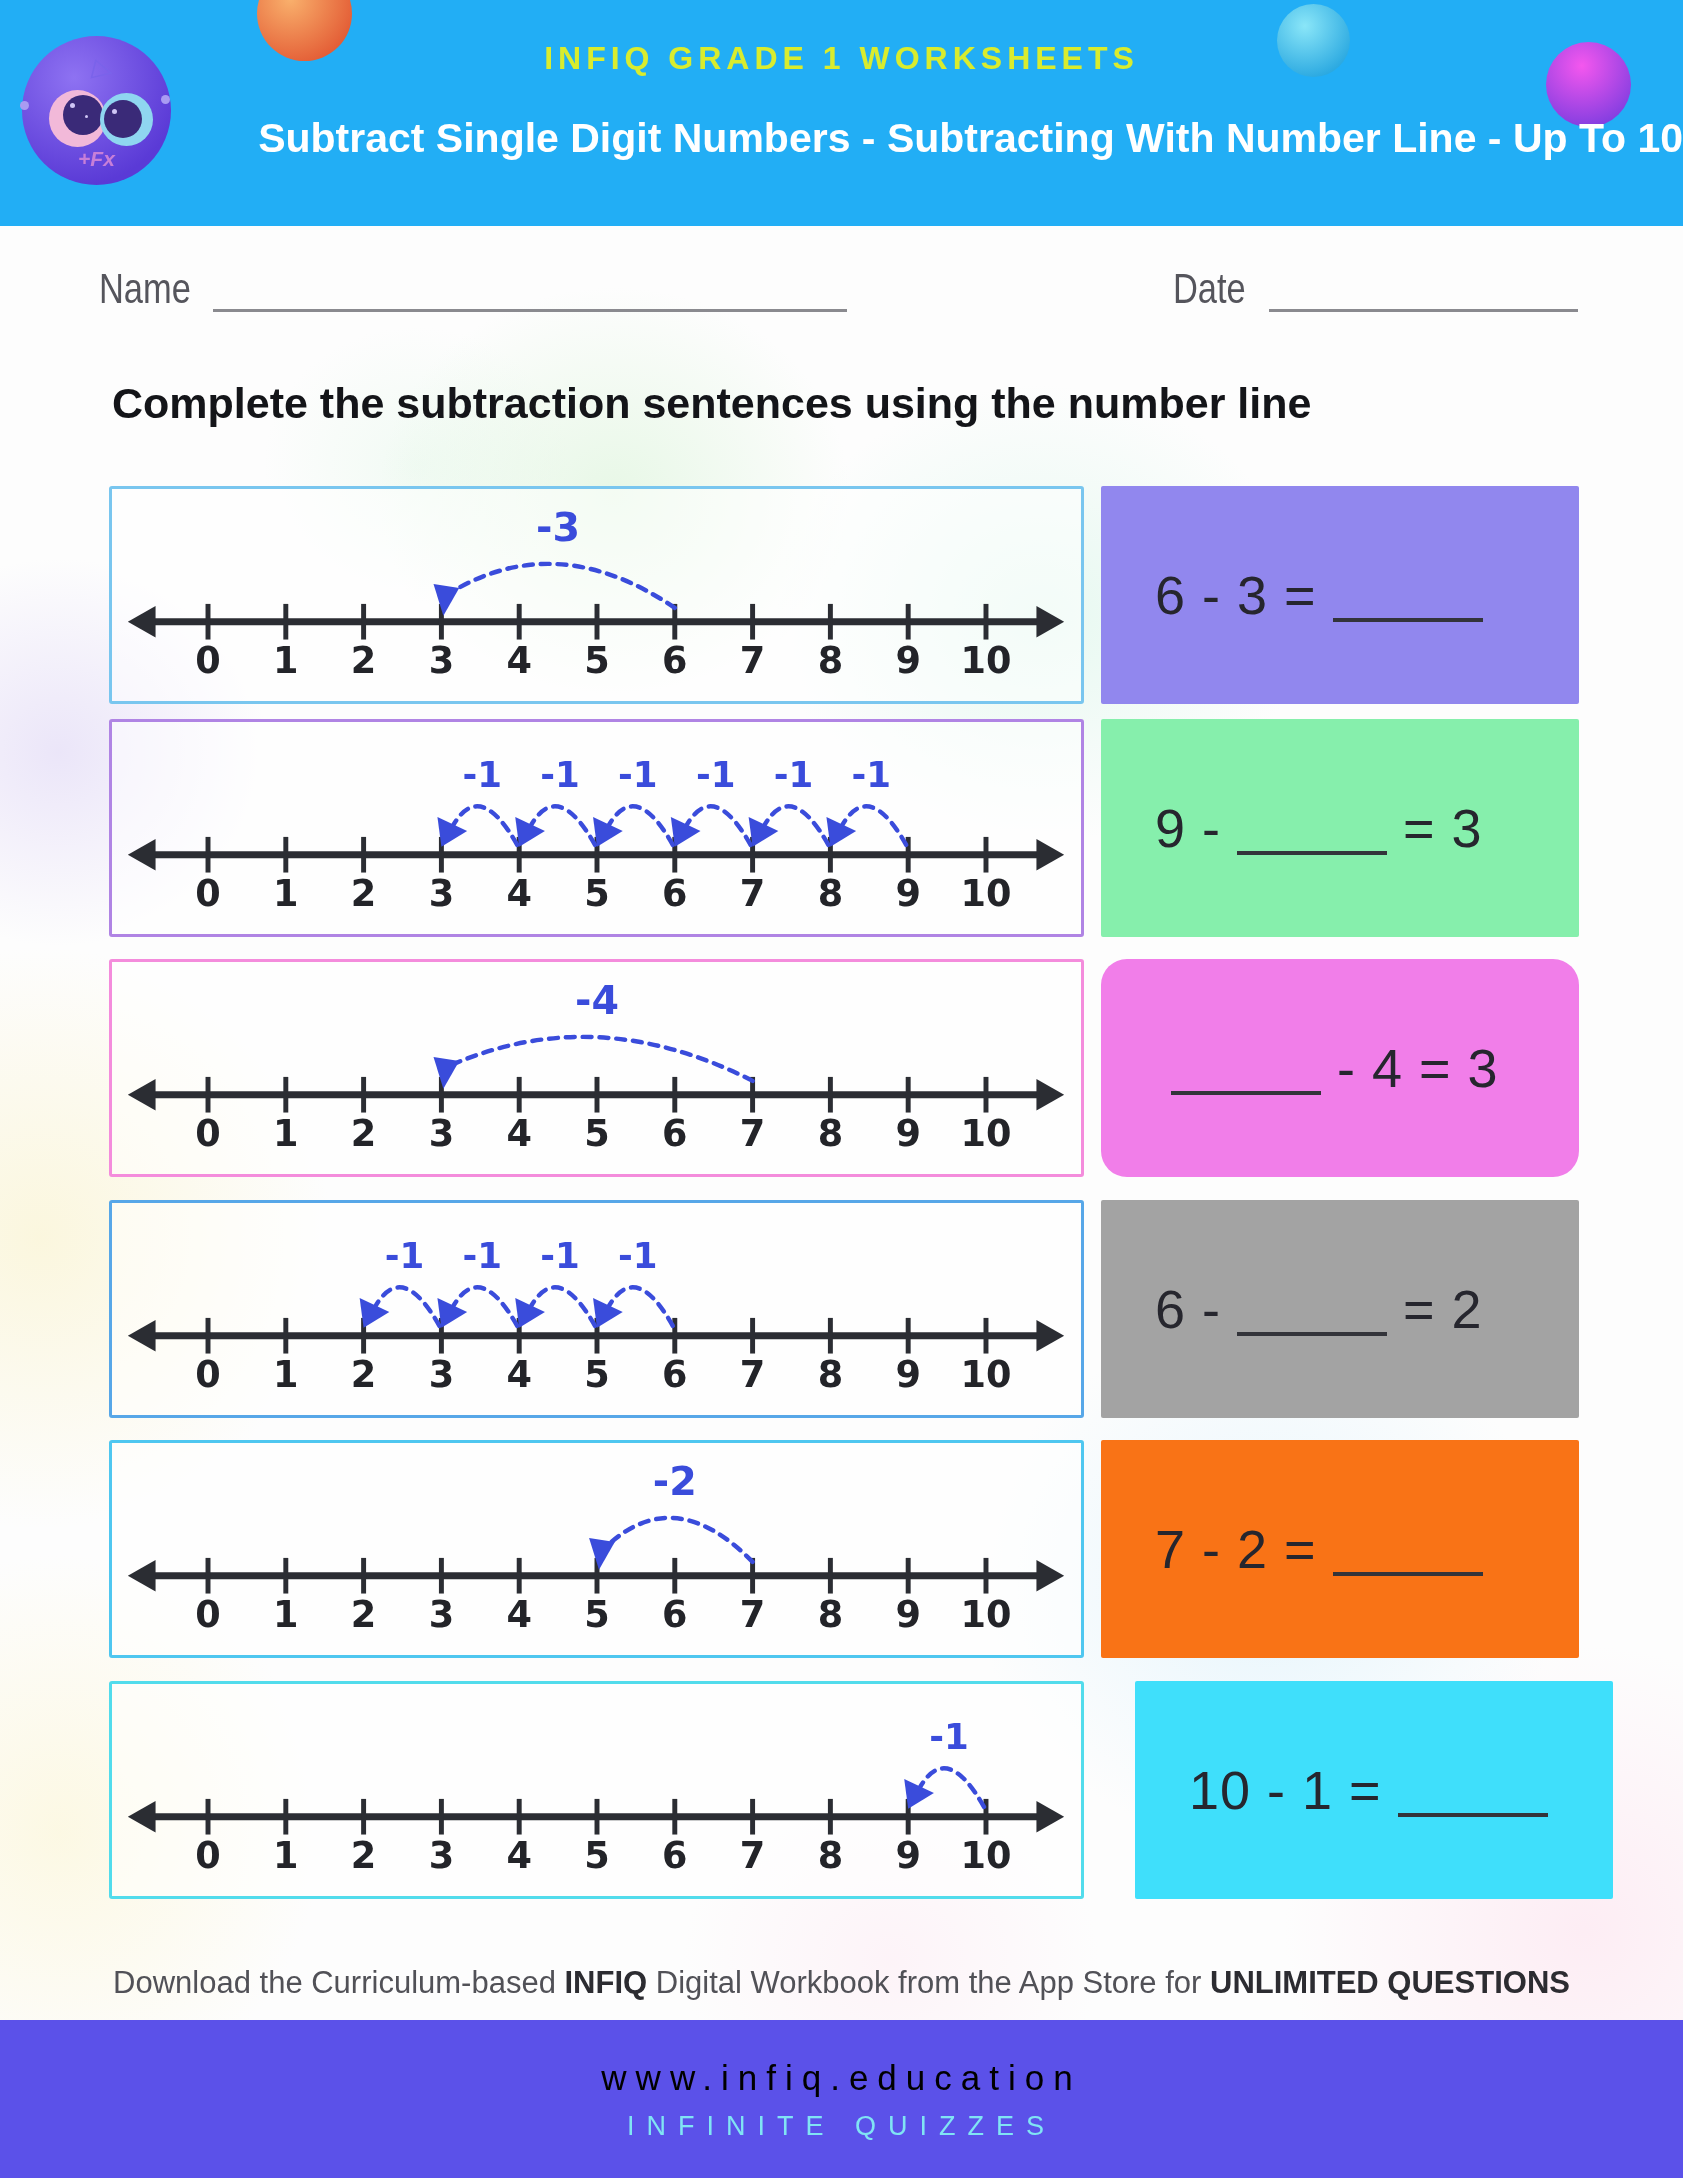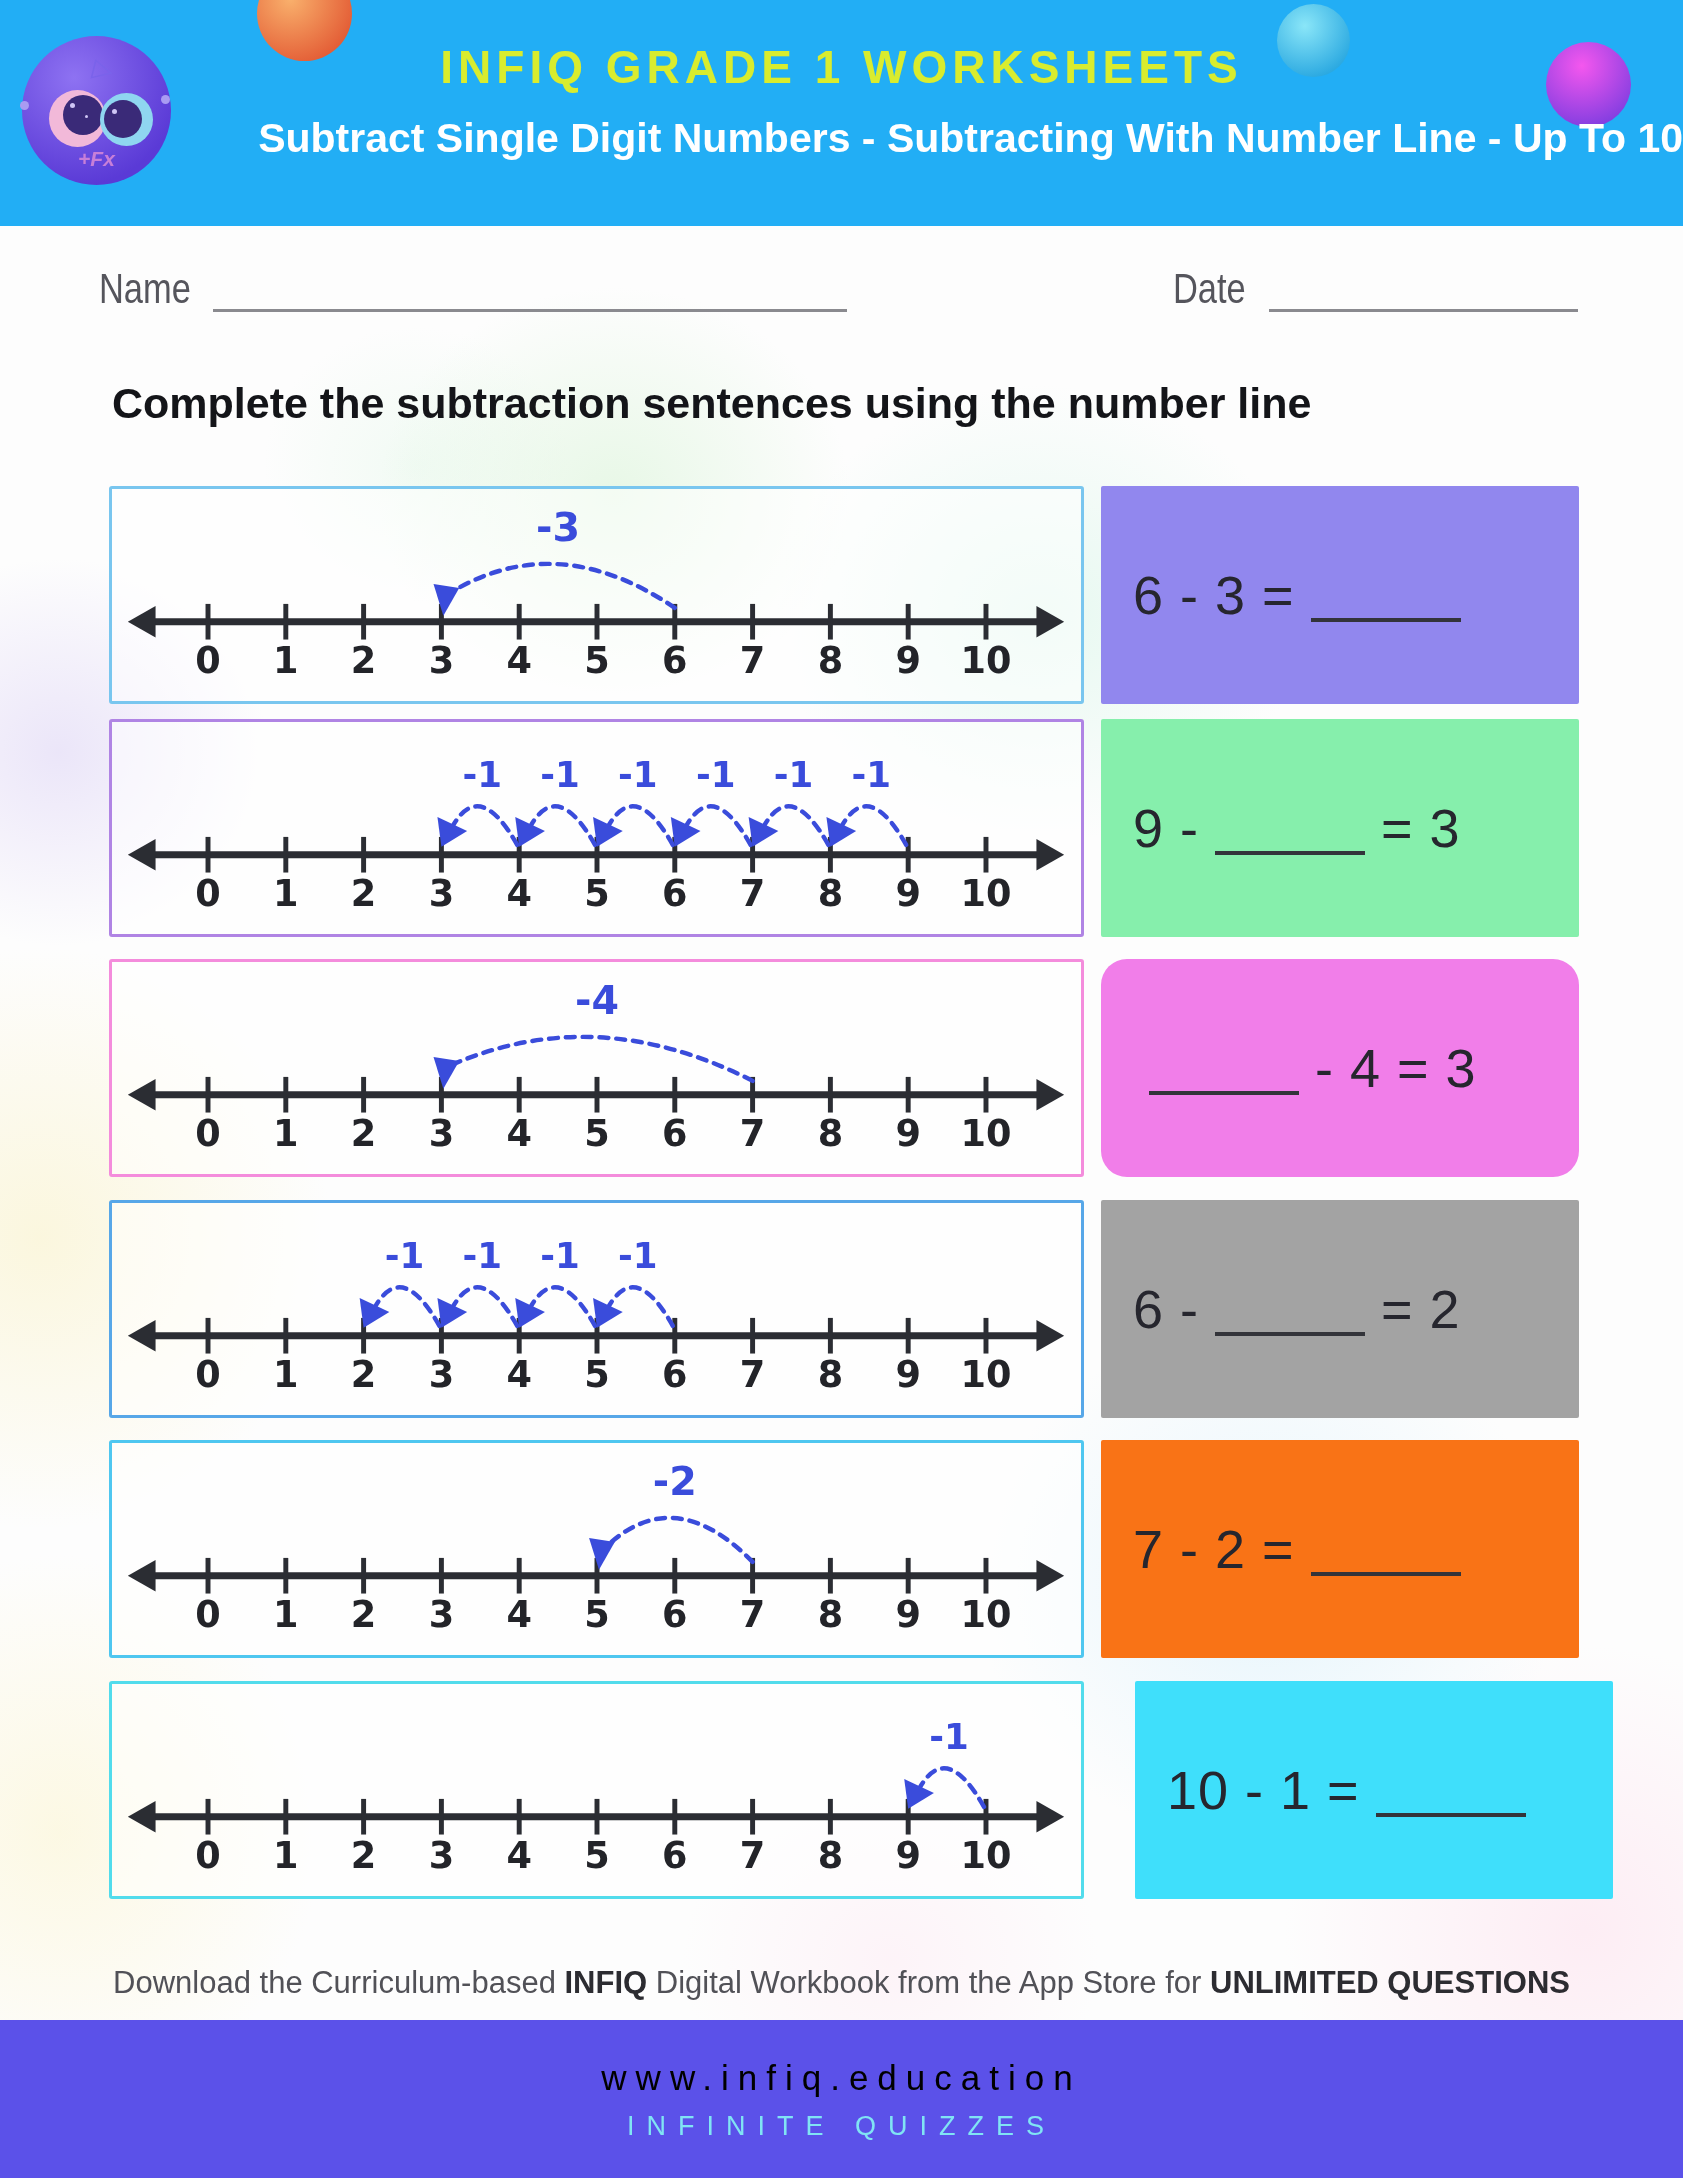--- a/index.html
+++ b/index.html
@@ -11,21 +11,21 @@
     radial-gradient(297px 277px at 59px 752px, rgba(223,214,246,.6), rgba(223,214,246,0) 70%),
     radial-gradient(416px 416px at 40px 1238px, rgba(250,243,205,.65), rgba(250,243,205,0) 70%),
     radial-gradient(376px 396px at 59px 1832px, rgba(252,246,214,.65), rgba(252,246,214,0) 70%),
     radial-gradient(416px 376px at 1267px 1584px, rgba(209,238,252,.5), rgba(209,238,252,0) 70%),
     radial-gradient(416px 396px at 1584px 1931px, rgba(253,226,238,.6), rgba(253,226,238,0) 72%),
     radial-gradient(297px 257px at 891px 1960px, rgba(253,232,242,.45), rgba(253,232,242,0) 70%),
     radial-gradient(218px 198px at 416px 465px, rgba(230,248,235,.5), rgba(230,248,235,0) 70%);}
   
   .header{position:absolute;left:0;top:0;width:1683px;height:226px;background:#22aef5;}
   .brand-title{position:absolute;left:0;top:40px;width:100%;text-align:center;
-    font-size:46px;font-weight:bold;letter-spacing:5px;color:#d9ec2e;}
+    font-size:32px;font-weight:bold;letter-spacing:5px;color:#d9ec2e;}
   .worksheet-title{position:absolute;left:0;top:115px;width:100%;text-align:right;
     font-size:41px;font-weight:bold;color:#ffffff;}
   .sphere{position:absolute;border-radius:50%;}
   .sphere-orange{left:257px;top:-34px;width:95px;height:95px;
     background:radial-gradient(circle at 35% 35%, #f9b06c, #e35c35 78%);}
   .sphere-cyan{left:1277px;top:4px;width:73px;height:73px;
     background:radial-gradient(circle at 38% 30%, #8ae6f8, #28a7e0 80%);}
   .sphere-magenta{left:1546px;top:42px;width:85px;height:85px;
     background:radial-gradient(circle at 42% 28%, #f457ee, #7f3de0 82%);}
   
@@ -48,21 +48,21 @@
     transform-origin:left;}
   .field-line{position:absolute;border-bottom:3px solid #8a8a8f;height:0;}
   .instruction{position:absolute;left:112px;top:379px;font-size:43px;font-weight:bold;color:#141519;}
   
   .row{position:absolute;left:0;top:0;width:1683px;height:218px;}
   .panel{position:absolute;left:109px;top:0;width:975px;height:218px;box-sizing:border-box;
     border:3px solid #888;border-radius:3px;background:rgba(255,255,255,.5);}
   .panel svg{position:absolute;left:0;top:0;}
   .tile{position:absolute;left:1101px;top:0;width:478px;height:218px;border-radius:2px;
     display:flex;align-items:center;}
-  .equation{padding-left:32px;font-size:54px;color:#26262e;letter-spacing:1px;white-space:nowrap;}
+  .equation{padding-left:54px;font-size:54px;color:#26262e;letter-spacing:1px;white-space:nowrap;}
   .blank{display:inline-block;width:150px;height:4px;background:#33343a;margin:0 16px;
     transform:translateY(8px);}
   
   .footer-note{position:absolute;left:0;top:1965px;width:1683px;text-align:center;
     font-size:31px;color:#515157;}
   .footer-note b{color:#2c2c31;}
   .footer-bar{position:absolute;left:0;top:2020px;width:1683px;height:158px;background:#5b51e9;}
   .website-url{position:absolute;left:0;top:38px;width:100%;text-align:center;font-size:35px;
     letter-spacing:9px;color:#000000;}
   .tagline{position:absolute;left:0;top:91px;width:100%;text-align:center;font-size:27px;

